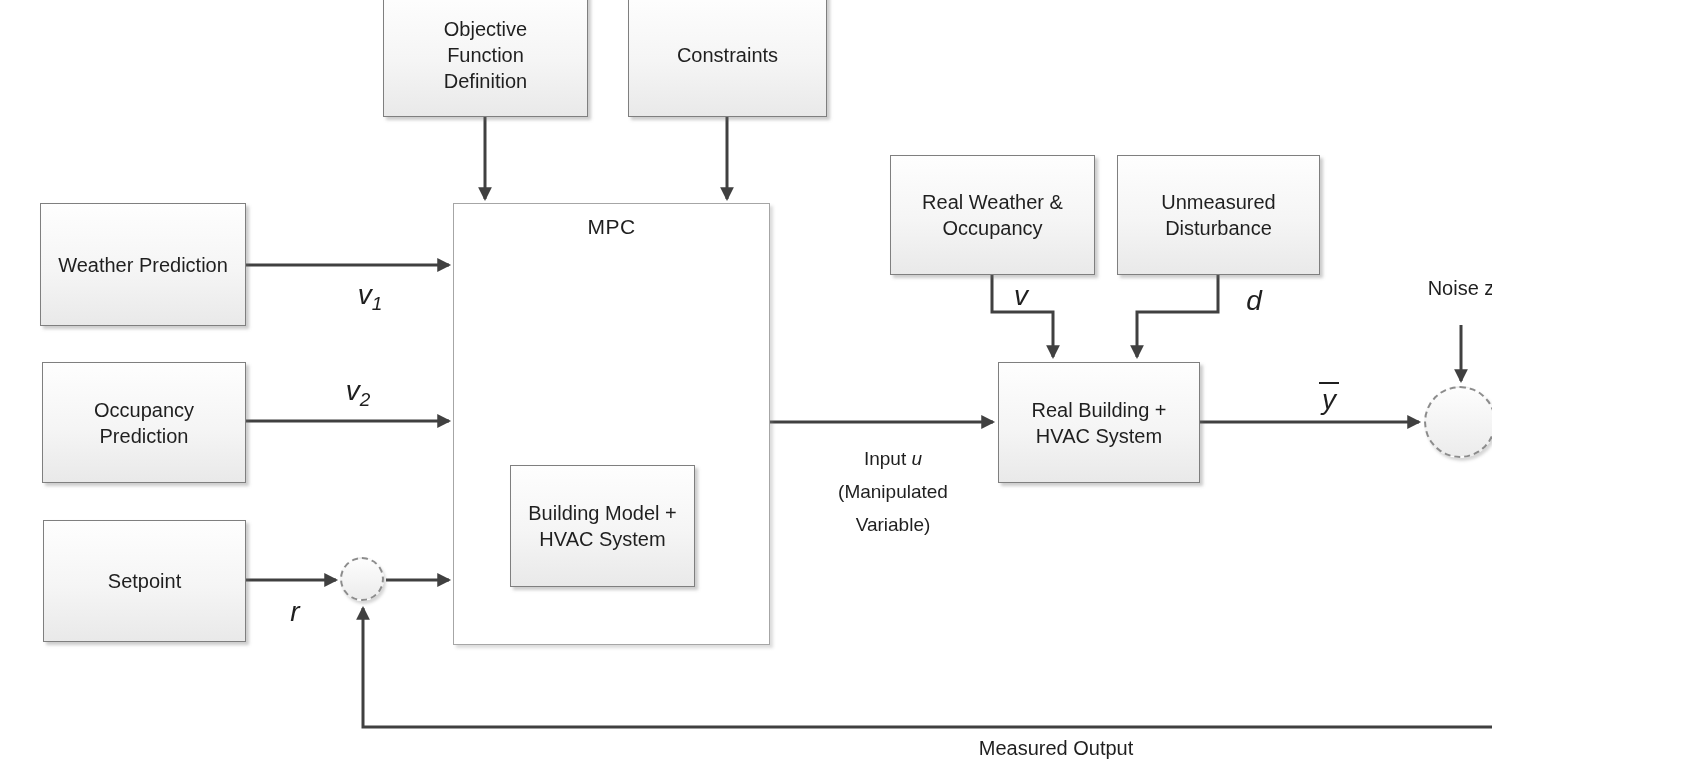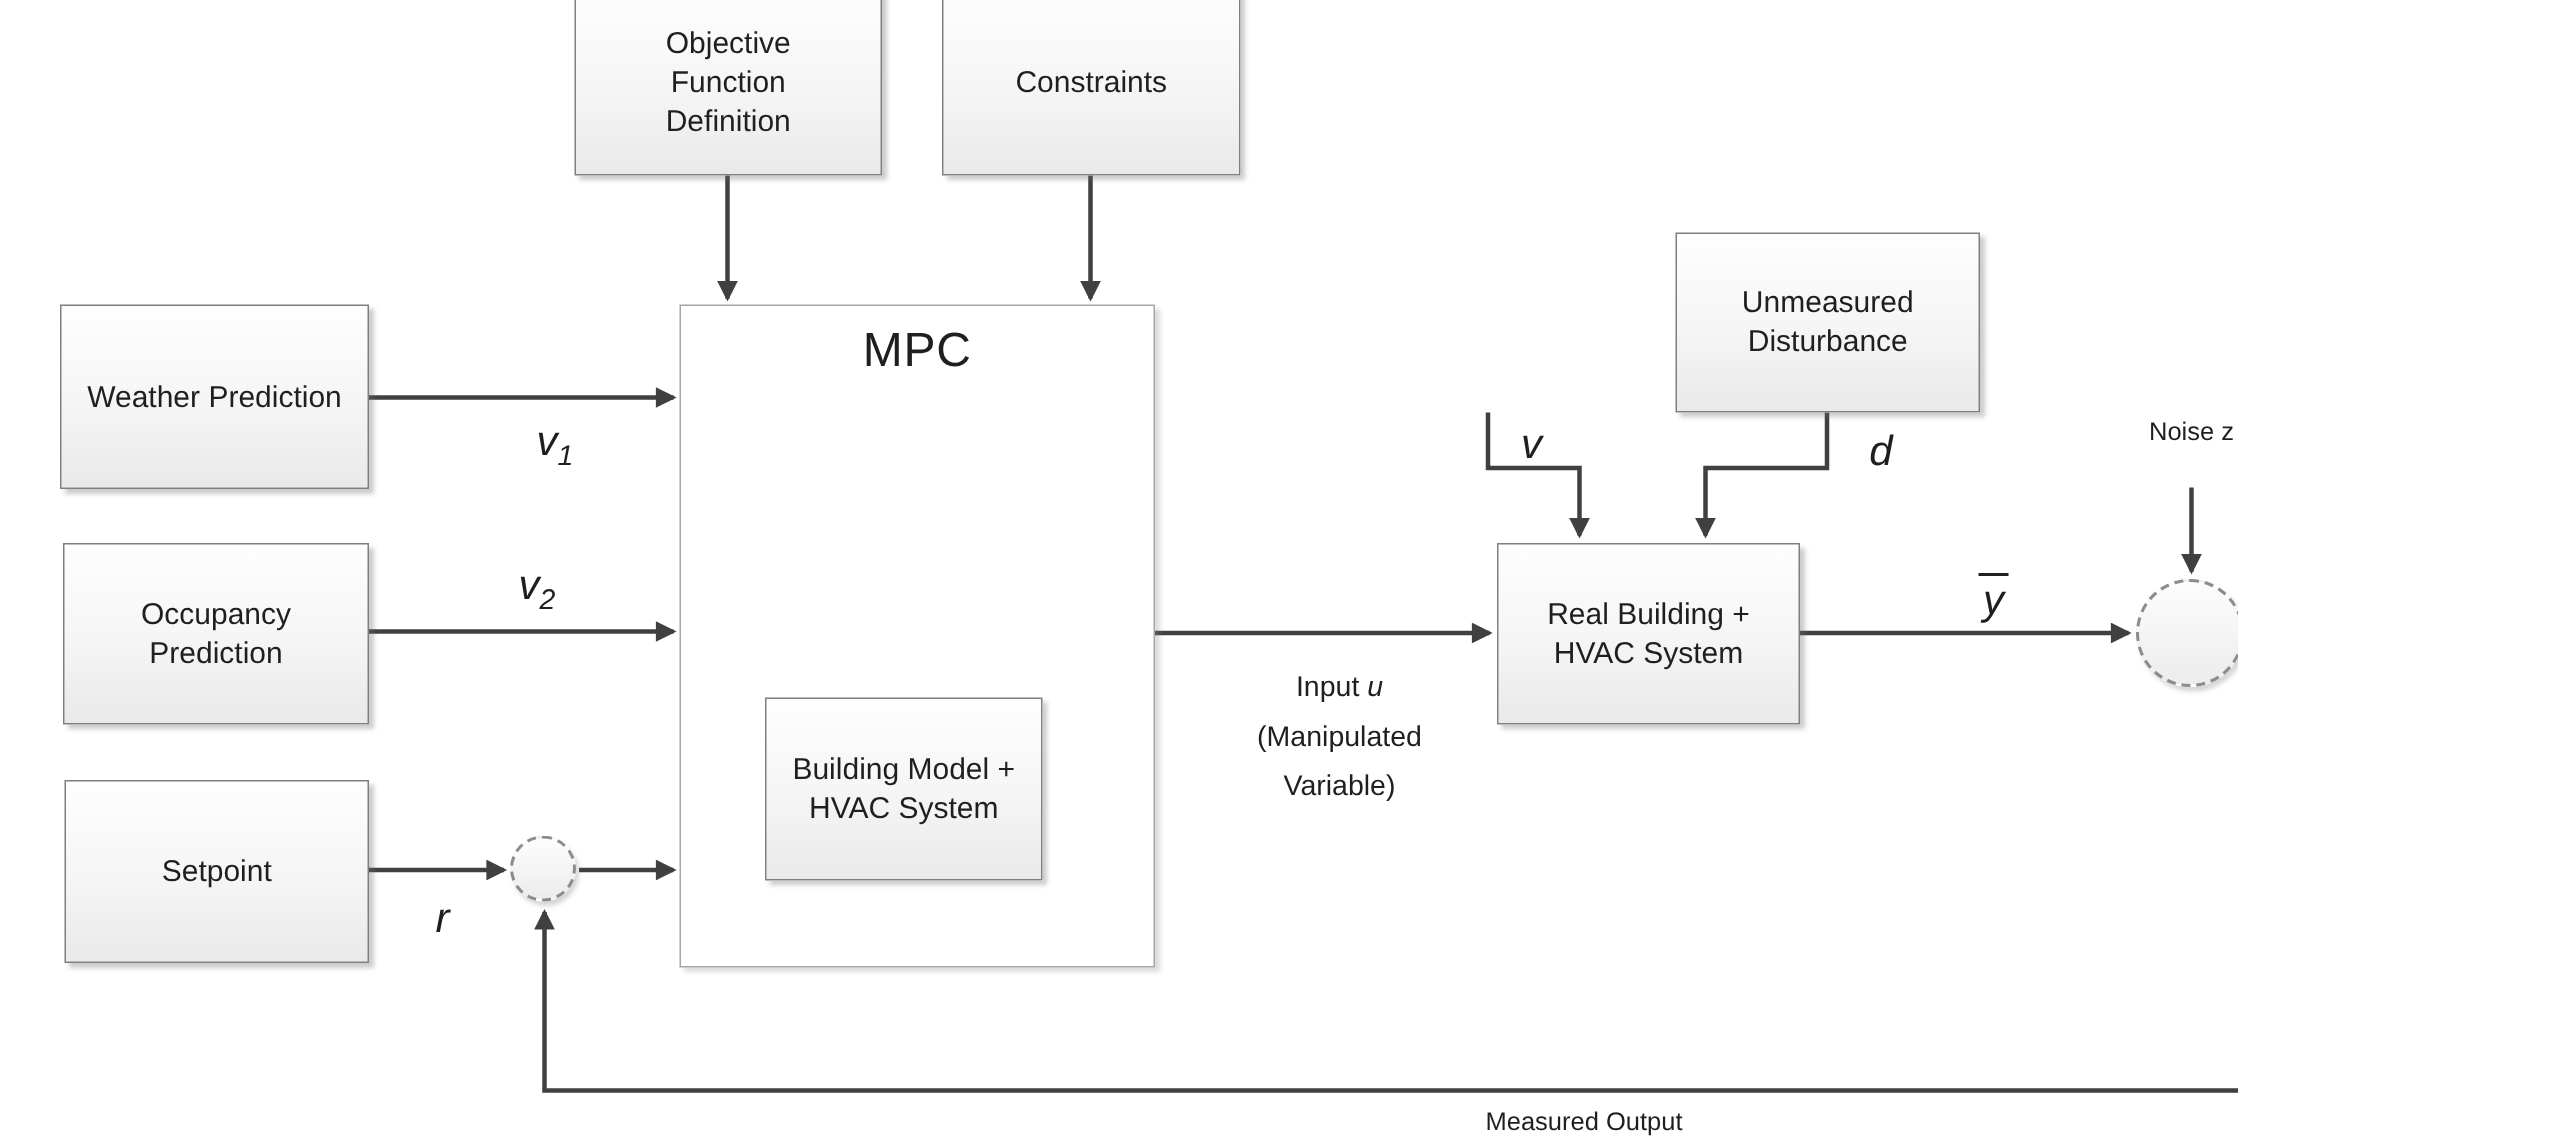--- a/index.html
+++ b/index.html
@@ -16,36 +16,36 @@
     display:flex;align-items:center;justify-content:center;
     text-align:center;font-size:20px;line-height:26px;
   }
   .box .lbl{display:block;}
   .container-box{
     position:absolute;box-sizing:border-box;
     border:1.5px solid #a6a6a6;background:#ffffff;
     box-shadow:3px 3px 3px rgba(140,140,140,.30);
   }
   .container-title{
-    position:absolute;text-align:center;font-size:32px;letter-spacing:.5px;
+    position:absolute;text-align:center;font-size:21px;letter-spacing:.5px;
   }
   .sum{
     position:absolute;box-sizing:border-box;border-radius:50%;
     border:2px dashed #8c8c8c;
     background:linear-gradient(180deg,#fdfdfd 0%,#ececec 100%);
     box-shadow:2px 3px 3px rgba(120,120,120,.30);
   }
   .sig{
     position:absolute;transform:translate(-50%,-50%);
     font-style:italic;font-size:28px;white-space:nowrap;
   }
   .sig sub{font-size:19px;font-style:italic;}
   .plain{
     position:absolute;transform:translate(-50%,-50%);
-    font-size:17px;white-space:nowrap;
+    font-size:20px;white-space:nowrap;
   }
   .annot{
     position:absolute;text-align:center;font-size:19px;line-height:33px;
   }
   .annot .ital{font-style:italic;}
   .overbar{display:inline-block;line-height:1.05;border-top:2.5px solid #1f1f1f;padding:1px 3px 0 3px;}
   .w130{max-width:130px;} .w150{max-width:155px;} .w160{max-width:165px;}
 </style>
 </head>
 <body>
@@ -93,20 +93,23 @@
   <div class="box" style="left:43px;top:520px;width:203px;height:122px;">
     <span class="lbl">Setpoint</span>
   </div>
 
   <div class="container-box" style="left:453px;top:203px;width:317px;height:442px;"></div>
   <div class="container-title" style="left:453px;top:215px;width:317px;">MPC</div>
   <div class="box" style="left:510px;top:465px;width:185px;height:122px;">
     <span class="lbl w150">Building Model + HVAC System</span>
   </div>
 
+  <div class="box" style="left:890px;top:155px;width:205px;height:120px;">
+    <span class="lbl w150">Real Weather &amp; Occupancy</span>
+  </div>
   <div class="box" style="left:1117px;top:155px;width:203px;height:120px;">
     <span class="lbl w130">Unmeasured Disturbance</span>
   </div>
   <div class="box" style="left:998px;top:362px;width:202px;height:121px;">
     <span class="lbl w150">Real Building + HVAC System</span>
   </div>
 
   <div class="sum" style="left:340px;top:557px;width:44px;height:44px;"></div>
   <div class="sum" style="left:1424px;top:386px;width:72px;height:72px;"></div>
 

